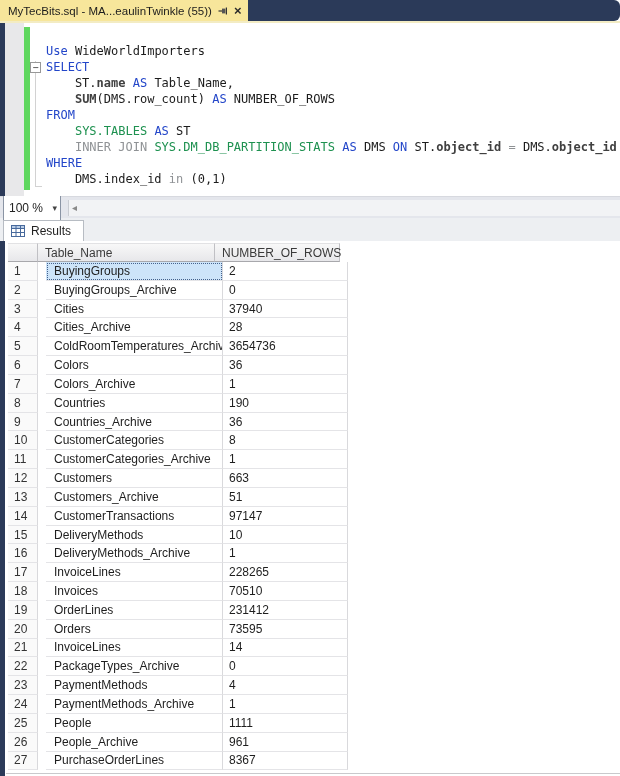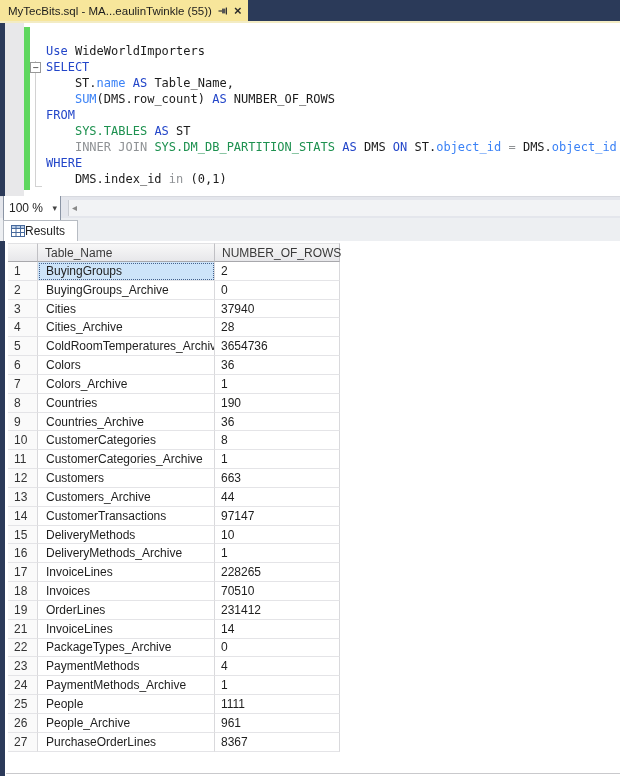--- a/index.html
+++ b/index.html
@@ -1,21 +1,21 @@
 <!DOCTYPE html>
 <html><head>
 <meta charset="utf-8">
 <style>
   * { margin:0; padding:0; box-sizing:border-box; }
   html,body { width:620px; height:776px; overflow:hidden; background:#fff;
               font-family:"Liberation Sans",sans-serif; }
   .window { position:relative; width:620px; height:776px; background:#fff; }
 
   
-  .tabstrip { height:21px; background:#2b3a59; display:flex; align-items:stretch; }
+  .tabstrip { height:21px; background:#2b3a59; display:flex; align-items:stretch;border-radius:6px; }
   .doc-tab { background:#f7e69b; display:flex; align-items:center; padding:0 7px 0 8px; gap:6px; cursor:default; }
   .tab-title { font-size:11.5px; color:#1c1c1c; white-space:nowrap; }
   .pin-btn svg { display:block; }
   .close-btn { font-size:13px; color:#2a2a2a; line-height:1; font-weight:bold; }
   .tab-underline { height:2px; background:#f3ecc4; }
 
   
   .editor { position:relative; height:173px; background:#fff; overflow:hidden; }
   .edge { position:absolute; left:0; top:0; bottom:0; width:5px; background:#2b3a59; }
   .gutter { position:absolute; left:5px; top:0; bottom:0; width:19px; background:#e8e8ea; }
@@ -23,58 +23,58 @@
   .outline-guide { position:absolute; left:35px; top:38px; height:126px; width:7px;
                    border-left:1px solid #d2d2d2; border-bottom:1px solid #d2d2d2; }
   .code { position:absolute; left:0; top:20px; right:0;
           font-family:"DejaVu Sans Mono",monospace; font-size:12px; }
   .code-line { height:16px; line-height:16px; white-space:pre; padding-left:46px; position:relative; }
   .collapse-box { position:absolute; left:30px; top:3px; width:11px; height:11px;
                   border:1px solid #989898; background:#fff; color:#444;
                   font-size:10px; line-height:9px; text-align:center; }
   .tk-kw  { color:#2346c9; }
   .tk-sys { color:#1e9150; }
-  .tk-fn  { color:#3b82f6; }
+  .tk-fn  { color:#404040;font-weight:bold; }
   .tk-op  { color:#8f9295; }
   .tk-id  { color:#1c1c1c; }
   .caret { display:inline-block; width:2px; height:13px; background:#000; vertical-align:-2px; }
 
   
   .zoom-row { height:22px; background:#e4e6ec; display:flex; align-items:center;
               padding-left:3px; border-top:1px solid #d7d9df; }
   .zoom-combo { width:58px; height:32px; background:#fff; border:1px solid #8a94a4;
                 display:flex; align-items:center; justify-content:space-between;
                 font-size:12px; color:#222; padding:0 3px 0 5px; }
   .dd { font-size:9px; color:#444; }
   .hscroll { flex:1; height:16px; margin-left:7px; background:#f2f3f5;
              display:flex; align-items:center; border-left:1px solid #c9ccd2; }
   .scroll-arrow { font-size:10px; color:#8a8a8a; padding-left:3px; }
 
   
   .results-tabs { height:23px; background:#edeff2; display:flex; align-items:flex-end;
                   padding-left:3px; gap:3px; }
-  .rtab { height:21px; display:flex; align-items:center; gap:0;
+  .rtab { height:21px; display:flex; align-items:center; gap:6px;
           padding:0 12px 0 7px; font-size:12px; color:#222; }
   .rtab.active { background:#fff; border:1px solid #b7bcc3; border-bottom:none; }
   .rtab svg { display:block; }
 
   
   .grid-area { position:relative; height:535px; background:#fff; overflow:hidden; }
   .edge2 { position:absolute; left:0; top:0; bottom:0; width:5px; background:#2b3a59; }
   .grid { position:absolute; left:8px; top:2px; }
   .grid-header { display:flex; height:19px; }
   .gh { background:linear-gradient(#f8f8f8,#e7e7ea); border-right:1px solid #c0c0c4;
         border-bottom:1px solid #a8a8ac; border-top:1px solid #e2e2e4;
         font-size:12px; color:#3a3a3a; display:flex; align-items:center; padding-left:7px; }
   .gh.corner { width:30px; } .gh.c1 { width:177px; } .gh.c2 { width:125px; }
   .grow { display:flex; height:18.83px; }
   .gc { border-right:1px solid #d9d9dc; border-bottom:1px solid #e4e4e7;
         font-size:12px; color:#1e1e1e; display:flex; align-items:center; overflow:hidden; white-space:nowrap; }
   .gc.num  { width:30px; background:#fafafa; padding-left:6px; color:#333; }
-  .gc.name { width:177px; padding-left:8px; }
+  .gc.name { width:177px; padding-left:8px;margin-left:8px; }
   .gc.val  { width:125px; padding-left:6px; }
   .gc.selected { background:#cde4f9; outline:1px dotted #44618c; outline-offset:-2px; }
   .bottom-line { position:absolute; left:6px; right:0; top:532px; border-top:1px solid #c9c9cc; }
 </style>
 </head>
 <body>
 
 <div class="window">
 
   <div class="tabstrip">
@@ -200,21 +200,21 @@
             <div class="gc val">1</div>
           </div>
           <div class="grow">
             <div class="gc num">12</div>
             <div class="gc name">Customers</div>
             <div class="gc val">663</div>
           </div>
           <div class="grow">
             <div class="gc num">13</div>
             <div class="gc name">Customers_Archive</div>
-            <div class="gc val">44</div>
+            <div class="gc val">51</div>
           </div>
           <div class="grow">
             <div class="gc num">14</div>
             <div class="gc name">CustomerTransactions</div>
             <div class="gc val">97147</div>
           </div>
           <div class="grow">
             <div class="gc num">15</div>
             <div class="gc name">DeliveryMethods</div>
             <div class="gc val">10</div>
@@ -233,20 +233,25 @@
             <div class="gc num">18</div>
             <div class="gc name">Invoices</div>
             <div class="gc val">70510</div>
           </div>
           <div class="grow">
             <div class="gc num">19</div>
             <div class="gc name">OrderLines</div>
             <div class="gc val">231412</div>
           </div>
           <div class="grow">
+            <div class="gc num">20</div>
+            <div class="gc name">Orders</div>
+            <div class="gc val">73595</div>
+          </div>
+          <div class="grow">
             <div class="gc num">21</div>
             <div class="gc name">InvoiceLines</div>
             <div class="gc val">14</div>
           </div>
           <div class="grow">
             <div class="gc num">22</div>
             <div class="gc name">PackageTypes_Archive</div>
             <div class="gc val">0</div>
           </div>
           <div class="grow">

